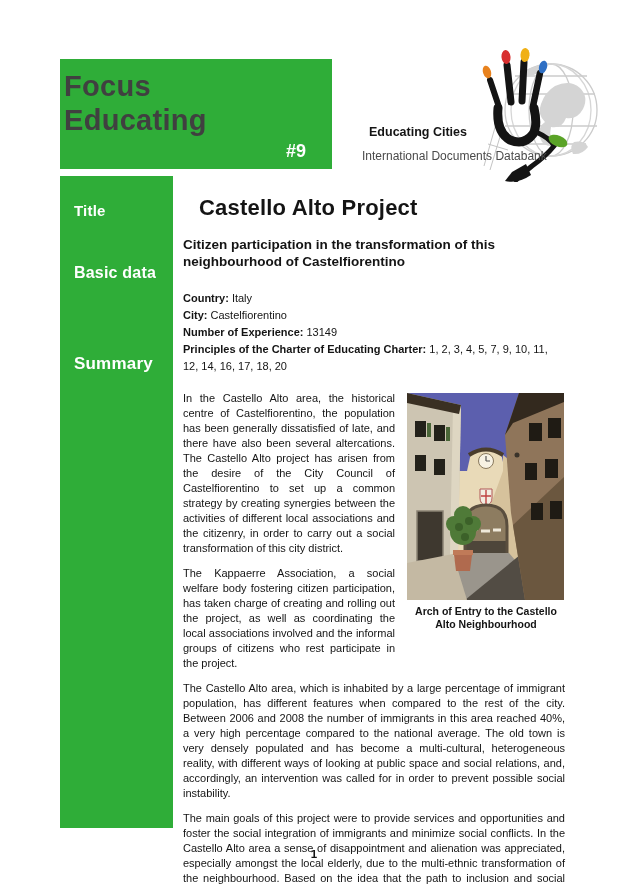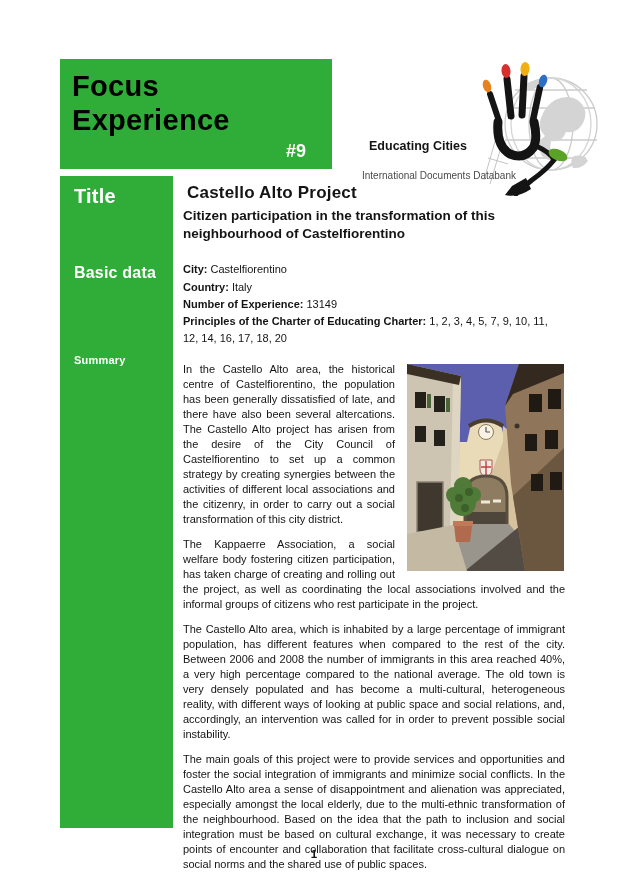--- a/index.html
+++ b/index.html
@@ -2,56 +2,56 @@
 <html><head>
 <meta charset="utf-8">
 <style>
   html,body{margin:0;padding:0;background:#ffffff;}
   .page{
     position:relative;width:628px;height:888px;background:#fff;
     font-family:"Liberation Sans",sans-serif;color:#141414;overflow:hidden;
   }
   
   .banner{position:absolute;left:60px;top:59px;width:272px;height:110px;background:#2fad38;}
-  .banner-text{position:absolute;left:12px;top:11px;font-size:29px;font-weight:bold;color:#000000;line-height:1.17;letter-spacing:.3px;}
+  .banner-text{position:absolute;left:4px;top:11px;font-size:29px;font-weight:bold;color:#404040;line-height:1.17;letter-spacing:.3px;}
   .banner-issue{position:absolute;right:26px;bottom:7px;font-size:18px;font-weight:bold;color:#fff;}
   
-  .logo{position:absolute;left:352px;top:56px;width:252px;height:140px;}
+  .logo{position:absolute;left:352px;top:42px;width:252px;height:140px;}
   .logo svg{position:absolute;right:0;top:2px;display:block;}
   .logo-text{position:absolute;left:10px;top:84px;width:112px;text-align:center;}
   .logo-title{font-size:12.5px;font-weight:bold;color:#141414;line-height:1.1;white-space:nowrap;}
-  .logo-sub{font-size:10px;color:#4a4a4a;margin-top:16px;white-space:nowrap;}
+  .logo-sub{font-size:12px;color:#4a4a4a;margin-top:9px;white-space:nowrap;}
   
   .sidebar{position:absolute;left:60px;top:176px;width:113px;height:652px;background:#2fad38;}
   .side-label{position:absolute;left:14px;color:#fff;font-weight:bold;letter-spacing:.2px;}
-  .side-title{top:9px;font-size:20px;}
+  .side-title{top:26px;font-size:15px;}
   .side-basic{top:88px;font-size:16px;}
-  .side-summary{top:178px;font-size:11px;}
+  .side-summary{top:178px;font-size:17px;}
   
   .content{position:absolute;left:183px;top:180px;width:382px;}
-  .doc-title{font-size:17px;font-weight:bold;margin:4px;line-height:1.08;letter-spacing:.2px;}
+  .doc-title{font-size:22px;font-weight:bold;margin:16px;line-height:1.08;letter-spacing:.2px;}
   .doc-subtitle{font-size:13.5px;font-weight:bold;margin:5px 0 4px 0;line-height:1.3;}
   .basic{margin-top:19px;font-size:11px;line-height:1.56;}
   .basic .field b{font-weight:bold;}
   .summary{margin-top:15px;font-size:11px;line-height:15px;text-align:justify;}
   .summary p{margin:0 0 10px 0;}
   .figure{float:right;width:158px;margin:2px 0 11px 12px;}
   .figure svg{display:block;width:157px;height:207px;}
   .figcaption{font-size:10.5px;font-weight:bold;text-align:center;line-height:1.25;margin-top:5px;}
   .pagenum{position:absolute;left:0;top:848px;width:628px;text-align:center;font-size:11.5px;font-weight:bold;}
 </style>
 </head>
 <body>
 
 <div class="page">
 
   <div class="banner" style="background-color: rgb(47, 173, 56);">
     <div class="banner-text">
       <div>Focus</div>
-      <div>Experience</div>
+      <div>Educating</div>
     </div>
     <div class="banner-issue">#9</div>
   </div>
 
   <div class="logo">
     <svg width="150" height="138" viewBox="0 0 150 138">
 
       <g stroke="#cbcbcb" stroke-width="1.3" fill="none">
         <circle cx="97" cy="66" r="46"></circle>
         <ellipse cx="97" cy="66" rx="22" ry="46"></ellipse>
@@ -93,26 +93,26 @@
     <div class="side-label side-basic">Basic data</div>
     <div class="side-label side-summary">Summary</div>
   </div>
 
   <div class="content">
     <h1 class="doc-title">Castello Alto Project</h1>
     <h2 class="doc-subtitle">Citizen participation in the transformation of this neighbourhood of Castelfiorentino</h2>
 
     <div class="basic">
       <div class="field">
+        <b>Country:</b>
+        <span>Italy</span>
+      </div>
+      <div class="field">
         <b>City:</b>
         <span>Castelfiorentino</span>
-      </div>
-      <div class="field">
-        <b>Country:</b>
-        <span>Italy</span>
       </div>
       <div class="field">
         <b>Number of Experience:</b>
         <span>13149</span>
       </div>
       <div class="field">
         <b>Principles of the Charter of Educating Charter:</b>
         <span>1, 2, 3, 4, 5, 7, 9, 10, 11, 12, 14, 16, 17, 18, 20</span>
       </div>
     </div>
@@ -177,20 +177,21 @@
               <circle cx="56" cy="122" r="9"></circle>
           </g>
           <g fill="#3c6129">
             <circle cx="52" cy="134" r="4"></circle>
               <circle cx="62" cy="128" r="4"></circle>
               <circle cx="58" cy="144" r="4"></circle>
           </g>
           <rect x="46" y="157" width="20" height="5" fill="#c07a58"></rect>
           <path d="M47,162 L65,162 L63,178 L49,178 Z" fill="#b06a4e"></path>
         </svg>
+        <div class="figcaption">Arch of Entry to the  Castello Alto Neighbourhood</div>
       </div>
       <p>In the Castello Alto area, the historical centre of Castelfiorentino, the population has been generally dissatisfied of late, and there have also been several altercations. The Castello Alto project has arisen from the desire of the City Council of Castelfiorentino to set up a common strategy by creating synergies between the activities of different local associations and the citizenry, in order to carry out a social transformation of this city district.</p>
       <p>The Kappaerre Association, a social welfare body fostering citizen participation, has taken charge of creating and rolling out the project, as well as coordinating the local associations involved and the informal groups of citizens who rest participate in the project.</p>
       <p>The Castello Alto area, which is inhabited by a large percentage of immigrant population, has different features when compared to the rest of the city. Between 2006 and 2008 the number of immigrants in this area reached 40%, a very high percentage compared to the national average. The old town is very densely populated and has become a multi-cultural, heterogeneous reality, with different ways of looking at public space and social relations, and, accordingly, an intervention was called for in order to prevent possible social instability.</p>
       <p>The main goals of this project were to provide services and opportunities and foster the social integration of immigrants and minimize social conflicts. In the Castello Alto area a sense of disappointment and alienation was appreciated, especially amongst the local elderly, due to the multi-ethnic transformation of the neighbourhood. Based on the idea that the path to inclusion and social integration must be based on cultural exchange, it was necessary to create points of encounter and collaboration that facilitate cross-cultural dialogue on social norms and the shared use of public spaces.</p>
     </div>
   </div>
 
   <div class="pagenum">1</div>
 </div>

